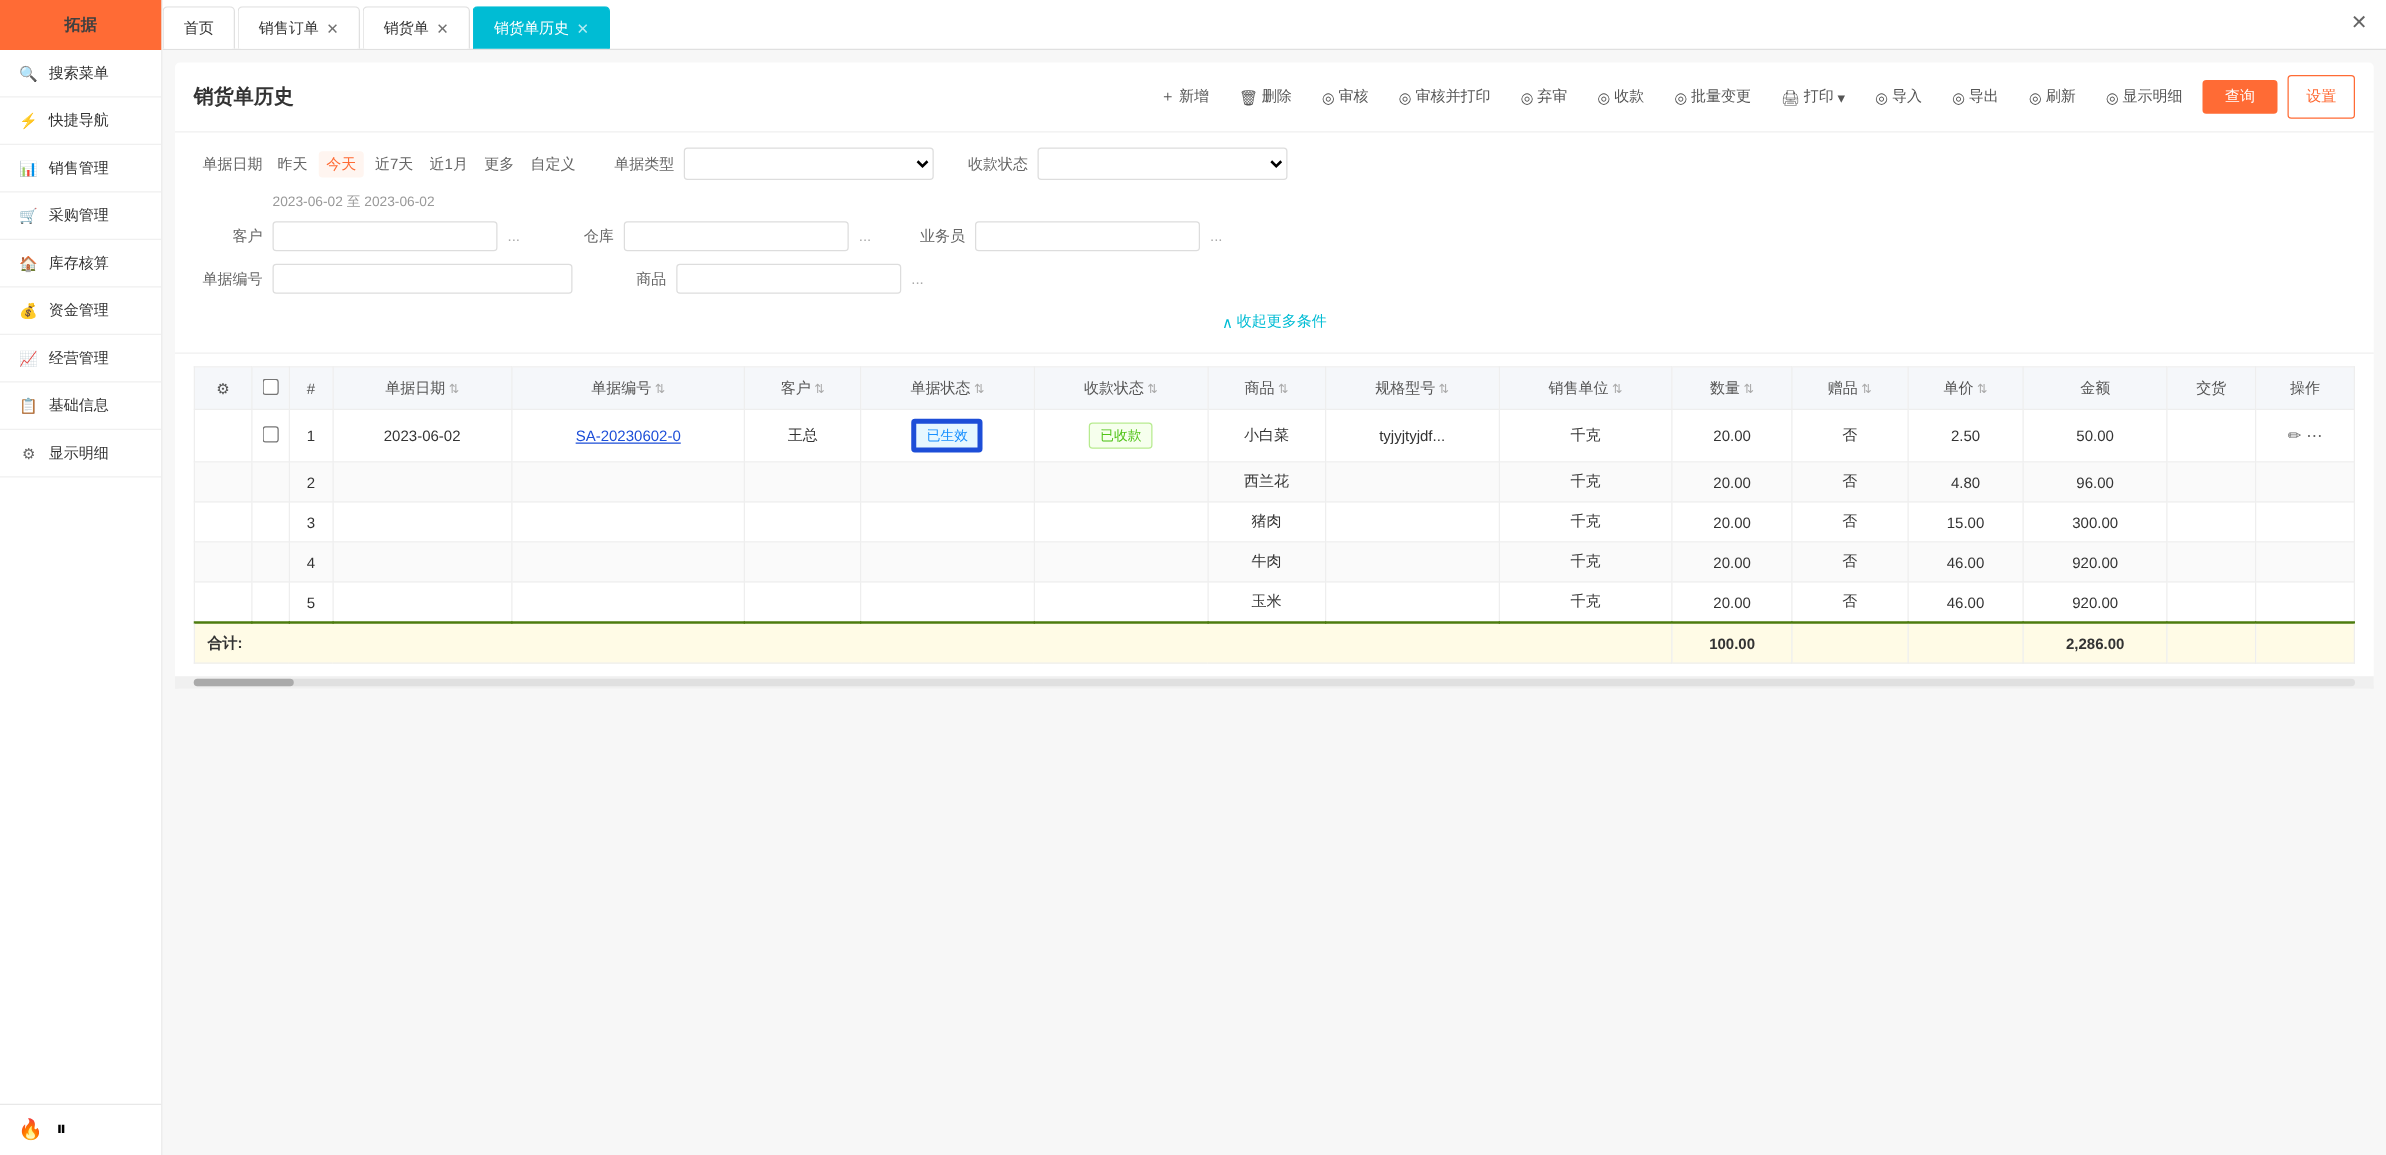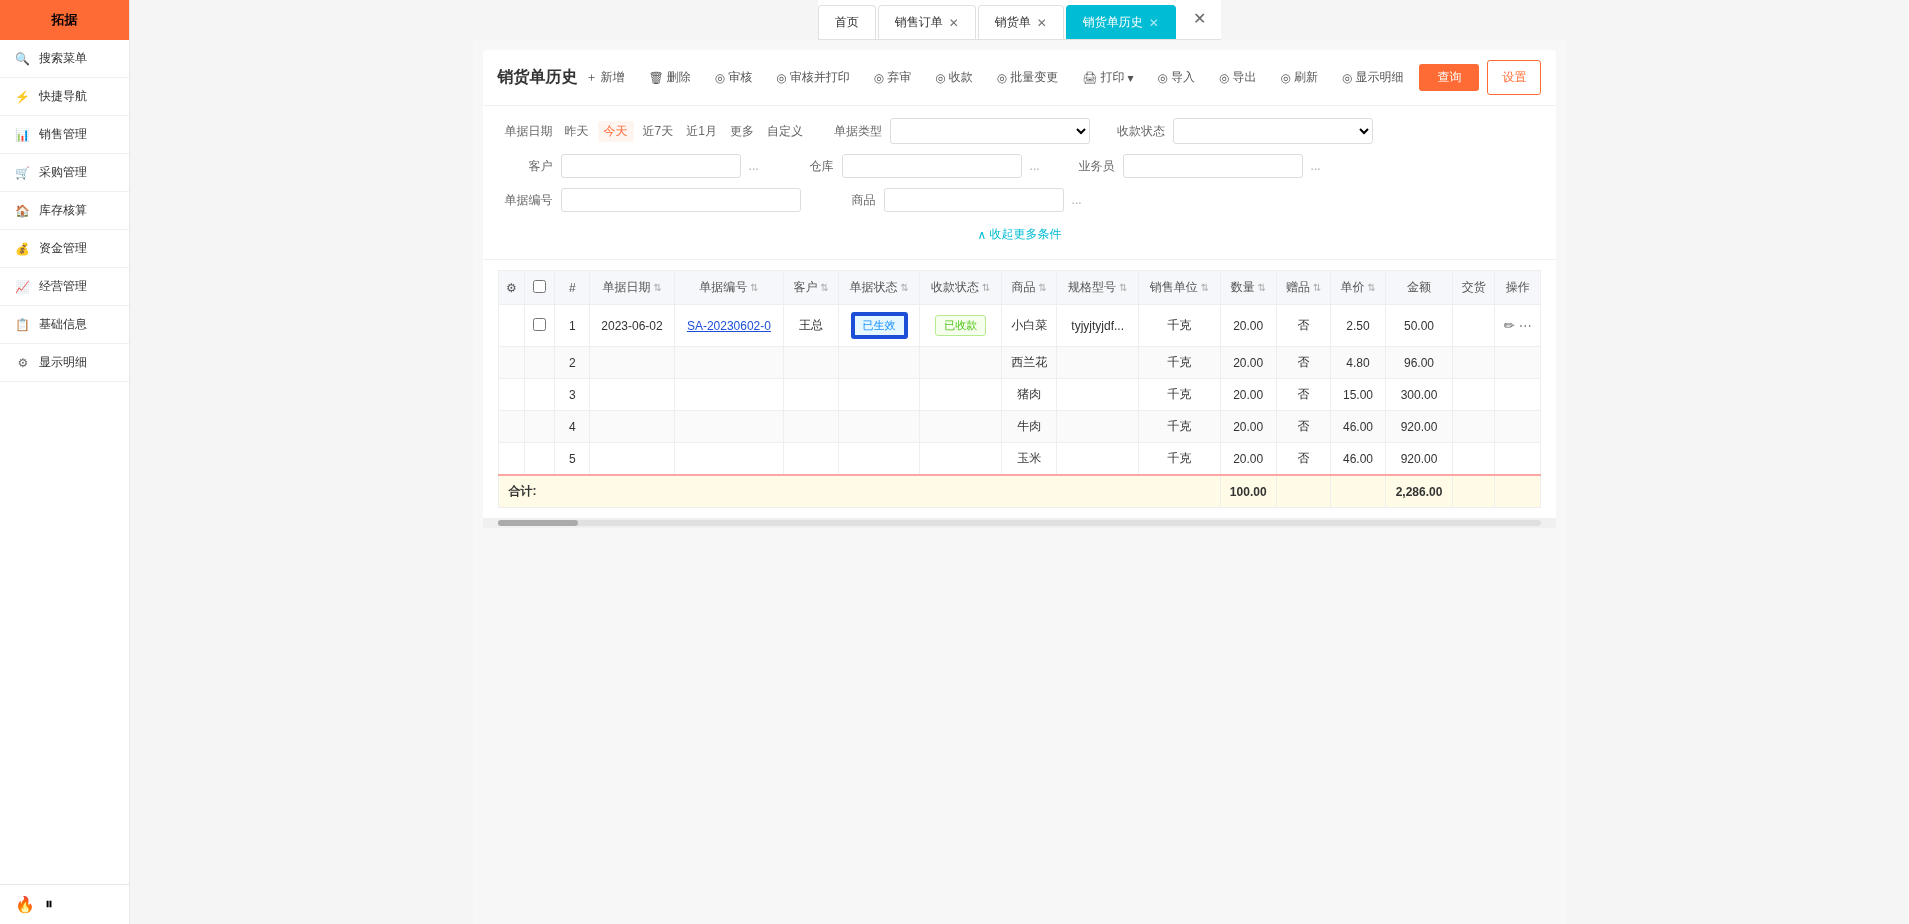--- a/index.html
+++ b/index.html
@@ -1,26 +1,26 @@
 <!DOCTYPE html>
 <html><head>
   <meta charset="utf-8">
   <style>
     * { box-sizing: border-box; margin: 0; padding: 0; }
     body { font-family: 'Microsoft YaHei', Arial, sans-serif; font-size: 12px; background: #f5f5f5; display: flex; height: 924px; overflow: hidden; }
 
     
     .sidebar { width: 130px; background: #fff; border-right: 1px solid #e8e8e8; display: flex; flex-direction: column; height: 100%; }
-    .sidebar-logo { height: 40px; background: #ff6b35; display: flex; align-items: center; justify-content: center; color: #000000; font-size: 13px; font-weight: bold; }
+    .sidebar-logo { height: 40px; background: #ff6b35; display: flex; align-items: center; justify-content: center; color: #404040; font-size: 13px; font-weight: bold; }
     .sidebar-item { display: flex; align-items: center; gap: 8px; padding: 10px 15px; cursor: pointer; color: #333; font-size: 12px; border-bottom: 1px solid #f0f0f0; }
     .sidebar-item .icon { width: 16px; height: 16px; display: inline-flex; align-items: center; justify-content: center; color: #666; }
     .sidebar-bottom { margin-top: auto; border-top: 1px solid #e8e8e8; }
 
     
-    .main { flex: 1; display: flex; flex-direction: column; overflow: hidden; align-items: center; }
+    .main { flex: 1; display: flex; flex-direction: column; overflow: hidden; }
 
     
     .tab-bar { height: 40px; background: #fff; border-bottom: 1px solid #e0e0e0; display: flex; align-items: flex-end; padding-left: 0; }
     .tab { padding: 8px 16px; cursor: pointer; font-size: 12px; color: #666; border: 1px solid transparent; border-bottom: none; background: #f5f5f5; margin-right: 2px; border-radius: 4px 4px 0 0; display: flex; align-items: center; gap: 6px; }
     .tab.active { background: #00bcd4; color: #fff; border-color: #00bcd4; }
     .tab.normal { background: #fff; color: #333; border-color: #e0e0e0; }
     .tab .close { cursor: pointer; opacity: 0.7; }
     .tab-close-all { margin-left: auto; padding: 0 15px; cursor: pointer; color: #666; font-size: 16px; line-height: 40px; }
 
     
@@ -57,21 +57,21 @@
     .data-table td { border: 1px solid #eee; padding: 7px 6px; text-align: center; color: #333; }
     .data-table tr:nth-child(even) td { background: #fafafa; }
     .status-badge { display: inline-block; padding: 2px 8px; border-radius: 3px; font-size: 11px; }
     .status-effective { background: #e6f7ff; color: #1890ff; border: 4px solid #1d4ed8; }
     .status-received { background: #f6ffed; color: #52c41a; border: 1px solid #b7eb8f; }
     .link-text { color: #1d4ed8; cursor: pointer; text-decoration: underline; }
     .table-action { display: flex; gap: 4px; justify-content: center; }
     .action-icon { cursor: pointer; color: #666; font-size: 13px; }
 
     
-    .summary-row { background: #fffbe6; border-top: 2px solid #fca5a5; }
+    .summary-row { background: #fffbe6; border-top: 2px solid #4d7c0f; }
     .summary-row td { font-weight: bold; color: #333; border: 1px solid #eee; }
 
     
     .pagination { display: flex; align-items: center; justify-content: flex-end; padding: 10px 15px; gap: 8px; font-size: 12px; color: #555; border-top: 1px solid #f0f0f0; }
     .page-btn { border: 1px solid #ddd; background: #fff; padding: 3px 8px; cursor: pointer; border-radius: 2px; font-size: 12px; color: #555; }
     .page-btn.disabled { color: #ccc; cursor: not-allowed; }
     .page-input { width: 40px; border: 1px solid #ddd; border-radius: 2px; padding: 3px 5px; text-align: center; font-size: 12px; }
     .page-select { border: 1px solid #ddd; border-radius: 2px; padding: 3px 5px; font-size: 12px; }
 
     
@@ -235,20 +235,23 @@
           </div>
 
           <div class="filter-item">
             <span class="filter-label">收款状态</span>
             <select class="filter-select">
               <option></option>
             </select>
           </div>
         </div>
 
+        <div style="margin-left: 63px; margin-bottom: 8px; font-size: 11px; color: #999;">
+          <span>2023-06-02</span> 至 <span>2023-06-02</span>
+        </div>
 
         <div class="filter-row">
 
           <div class="filter-item">
             <span class="filter-label">客户</span>
             <input class="filter-input" style="">
             <span class="filter-dots">...</span>
           </div>
 
           <div class="filter-item">

